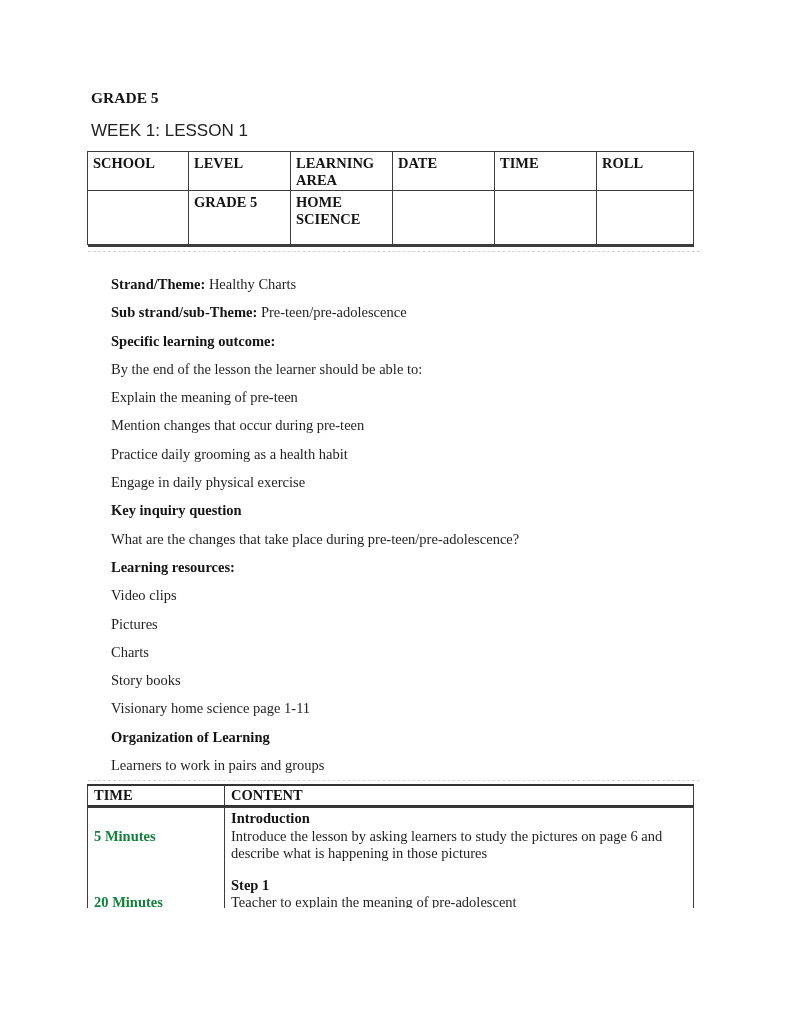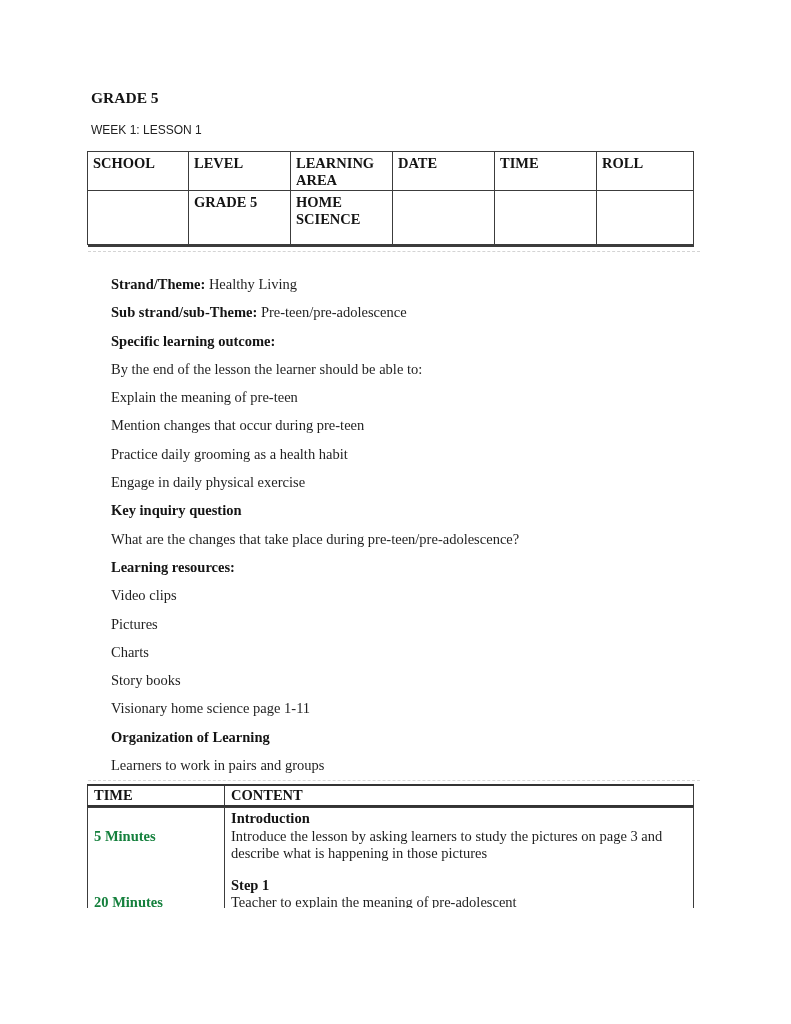--- a/index.html
+++ b/index.html
@@ -21,21 +21,21 @@
   .grade-title {
     margin: 0 0 10px 4px;
     font-size: 15.5px;
     line-height: 19px;
     font-weight: bold;
     color: #141414;
   }
   .week-lesson {
     margin: 16px 0 13px 4px;
     font-family: "Liberation Sans", "DejaVu Sans", sans-serif;
-    font-size: 12px;
+    font-size: 17px;
     line-height: 15px;
     color: #222222;
   }
 
   
   table {
     border-collapse: collapse;
     table-layout: fixed;
     width: 606px;
   }
@@ -149,21 +149,21 @@
         <td>GRADE 5</td>
         <td>HOME SCIENCE</td>
         <td></td>
         <td></td>
         <td></td>
       </tr>
     </tbody>
   </table>
 
   <div class="paras">
-    <p><b>Strand/Theme:</b><span> Healthy Living</span></p>
+    <p><b>Strand/Theme:</b><span> Healthy Charts</span></p>
     <p><b>Sub strand/sub-Theme:</b><span> Pre-teen/pre-adolescence</span></p>
     <p><b>Specific learning outcome:</b><span></span></p>
     <p><b></b><span>By the end of the lesson the learner should be able to:</span></p>
     <p><b></b><span>Explain the meaning of pre-teen</span></p>
     <p><b></b><span>Mention changes that occur during pre-teen</span></p>
     <p><b></b><span>Practice daily grooming as a health habit</span></p>
     <p><b></b><span>Engage in daily physical exercise</span></p>
     <p><b>Key inquiry question</b><span></span></p>
     <p><b></b><span>What are the changes that take place during pre-teen/pre-adolescence?</span></p>
     <p><b>Learning resources:</b><span></span></p>
@@ -188,21 +188,21 @@
       </tr>
     </thead>
     <tbody>
       <tr>
         <td class="time-cell">
           <div class="time-entry t1">5 Minutes</div>
           <div class="time-entry t2">20 Minutes</div>
         </td>
         <td class="content-cell">
           <div class="block-heading">Introduction</div>
-          <div class="block-text">Introduce the lesson by asking learners to study the pictures on page 3 and describe what is happening in those pictures</div>
+          <div class="block-text">Introduce the lesson by asking learners to study the pictures on page 6 and describe what is happening in those pictures</div>
           <div class="block-heading spaced">Step 1</div>
           <div class="block-text">Teacher to explain the meaning of pre-adolescent</div>
         </td>
       </tr>
     </tbody>
   </table>
 
 </div>
 
 </body></html>

